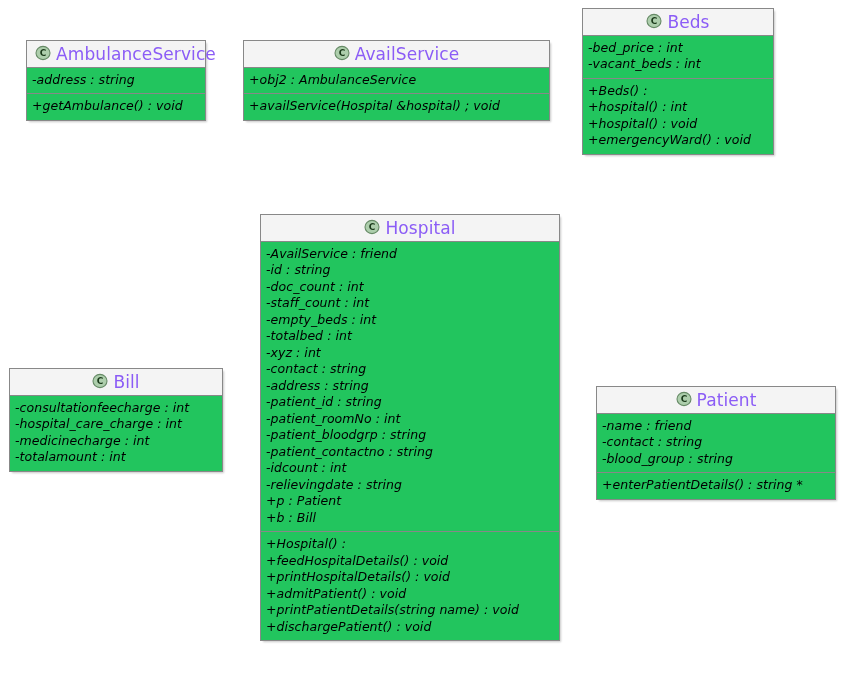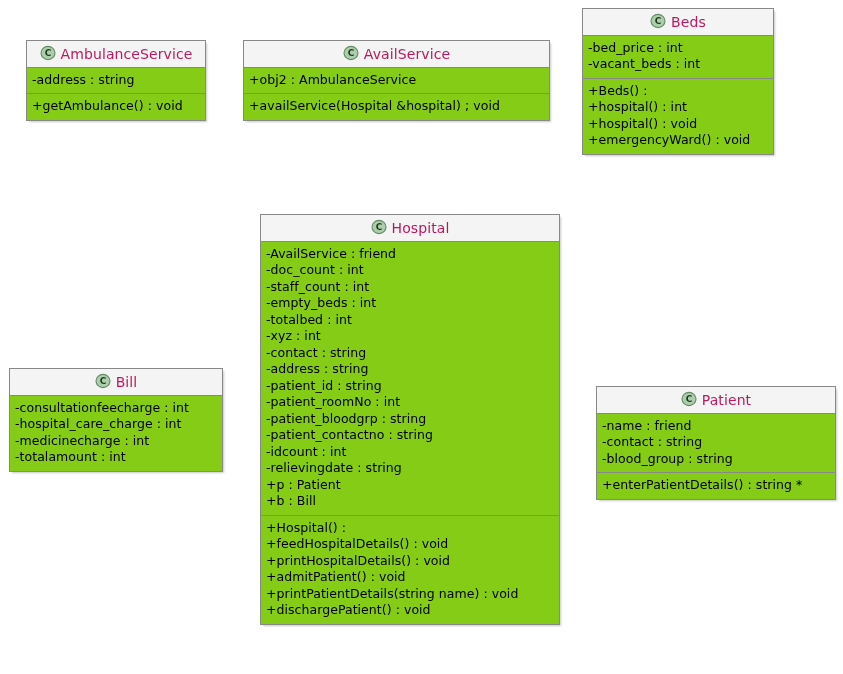--- a/index.html
+++ b/index.html
@@ -41,30 +41,31 @@
   .uml-header .class-icon {
     display: inline-block;
     vertical-align: -3px;
     width: 16px;
     height: 16px;
     margin-right: 5px;
   }
   .uml-header .class-title {
     display: inline-block;
     vertical-align: middle;
-    font-size: 14px;
-    color: #be185d;
+    font-size: 17px;
+    color: #8b5cf6;
     letter-spacing: 0.1px;
     text-align: right;
   }
   .uml-compartment {
     box-sizing: border-box;
     padding: 4px 6px 5px 5px;
     border-bottom: 1px solid #888888;
-    background: #84cc16;
+    background: #22c55e;
+    font-style: italic;
   }
   .uml-compartment:last-child {
     border-bottom: none;
   }
   .uml-member {
     font-size: 12.5px;
     color: #000000;
     line-height: 16.5px;
     white-space: nowrap;
     letter-spacing: 0.05px;
@@ -114,20 +115,21 @@
         <div class="uml-member">+emergencyWard() : void</div>
       </div>
     </div>
     <div class="uml-class" style="left: 260px; top: 214px; width: 300px;">
       <div class="uml-header"><span class="class-icon"><svg width="16" height="16" viewBox="0 0 16 16" aria-hidden="true">
             <ellipse cx="8" cy="8" rx="7" ry="6.6" fill="#adceac" stroke="#668a66" stroke-width="1.1"></ellipse>
             <text x="8" y="11.4" text-anchor="middle" font-family="DejaVu Sans, sans-serif" font-size="9" font-weight="bold" fill="#1b3a1b">C</text>
           </svg></span><span class="class-title">Hospital</span></div>
       <div class="uml-compartment">
         <div class="uml-member">-AvailService :  friend</div>
+        <div class="uml-member">-id :  string</div>
         <div class="uml-member">-doc_count :  int</div>
         <div class="uml-member">-staff_count :  int</div>
         <div class="uml-member">-empty_beds :  int</div>
         <div class="uml-member">-totalbed :  int</div>
         <div class="uml-member">-xyz :  int</div>
         <div class="uml-member">-contact :  string</div>
         <div class="uml-member">-address :  string</div>
         <div class="uml-member">-patient_id :  string</div>
         <div class="uml-member">-patient_roomNo :  int</div>
         <div class="uml-member">-patient_bloodgrp :  string</div>

